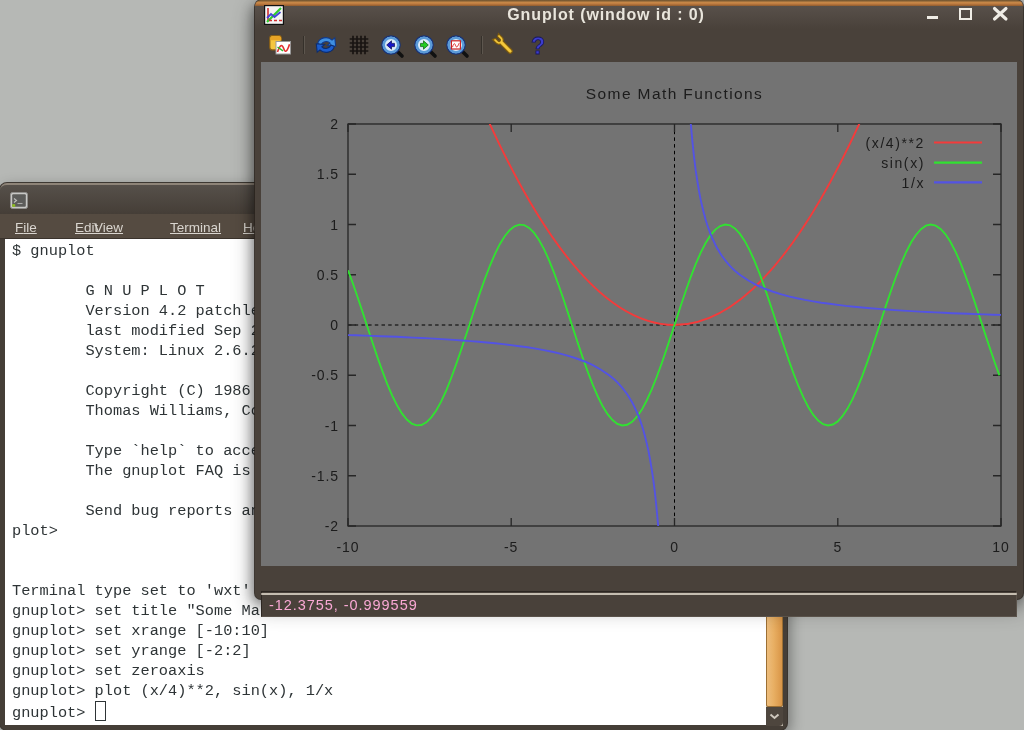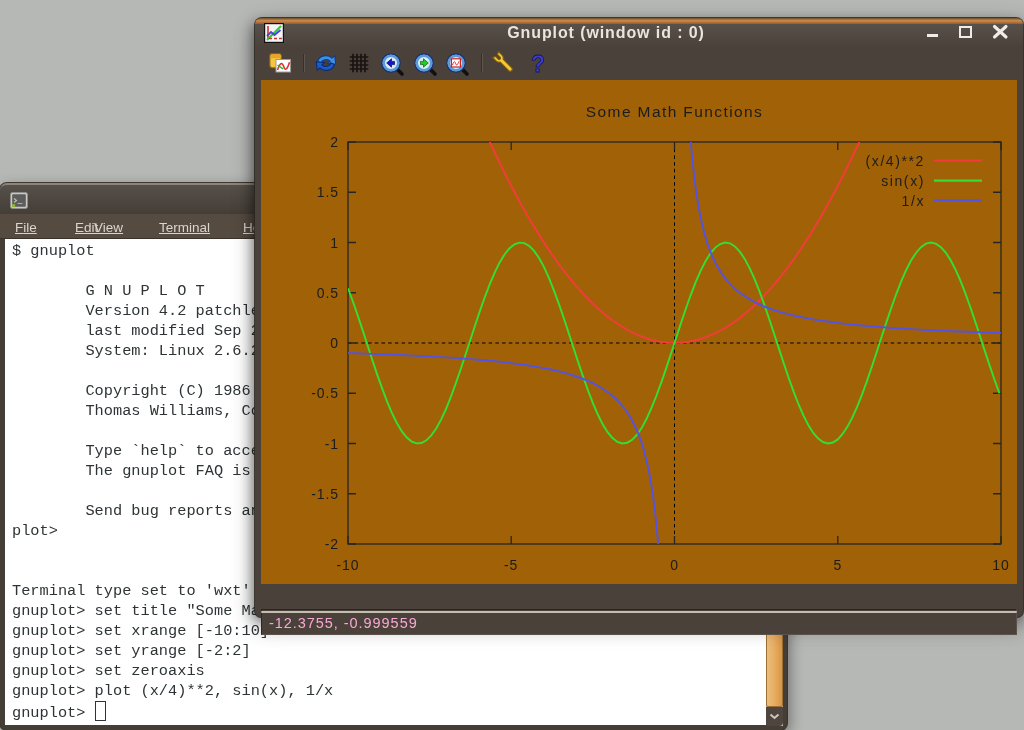--- a/index.html
+++ b/index.html
@@ -5,45 +5,45 @@
 #term .tb{position:absolute;left:0;top:0;width:100%;height:31px;border-radius:7px 7px 0 0;background:linear-gradient(#56504a,#453e37);border-top:2px solid #8e8478;box-sizing:border-box;}
 #term .mb{position:absolute;left:0;top:31px;width:100%;height:25px;background:#554b41;border-bottom:1px solid #3a332c;box-sizing:border-box;color:#d9d5cf;font-size:13.5px;}
 #term .mb span{position:absolute;top:6px;text-decoration:underline;}
 #term .mb u{text-decoration:underline;}
 #tcontent{position:absolute;left:5px;top:56px;width:761px;height:486px;background:#fff;color:#2e3436;font-family:"Liberation Mono",monospace;font-size:15.3px;line-height:20px;white-space:pre;overflow:hidden;padding:2px 0 0 7px;box-sizing:border-box;}
 #cur{display:inline-block;width:9.5px;height:17.5px;border:1.5px solid #2e3436;vertical-align:-3.5px;}
 #tscroll{position:absolute;right:4px;top:56px;width:17px;bottom:4px;background:#bcb4a8;}
 #tthumb{position:absolute;left:0;top:362px;width:17px;height:106px;border:1px solid #9c6f33;box-sizing:border-box;border-radius:2px;background:linear-gradient(90deg,#edbd7d,#e8af63 45%,#d99547);}
 #tsbtn{position:absolute;left:0;bottom:0;width:17px;height:19px;background:#4e463e;border-radius:0 0 4px 0;}
 #tsbtn svg{position:absolute;left:3px;top:6px;}
-#gp{position:absolute;left:255px;top:0;width:768px;height:599px;background:#49413a;border-radius:7px 7px 6px 6px;box-shadow:0 0 0 1px rgba(44,37,30,.85),0 8px 22px rgba(0,0,0,.45),-3px 4px 12px rgba(0,0,0,.3);margin-top:18px;}
+#gp{position:absolute;left:255px;top:0;width:768px;height:599px;background:#49413a;border-radius:7px 7px 6px 6px;box-shadow:0 0 0 1px rgba(44,37,30,.85),0 8px 22px rgba(0,0,0,.45),-3px 4px 12px rgba(0,0,0,.3);}
 #gp .strip{position:absolute;left:0;top:0;width:100%;height:6px;border-radius:7px 7px 0 0;background:linear-gradient(#68502f,#cd8b49 45%,#b0703a 75%,#8e5c2e);}
 #gp .ttl{position:absolute;left:0;top:6px;width:100%;height:23px;background:linear-gradient(#58504a,#49413a);}
 #gptitle{position:absolute;left:351px;top:6px;transform:translateX(-50%);color:#e9e5dc;font-weight:bold;font-size:16px;letter-spacing:0.9px;white-space:nowrap;}
 #gpmin{position:absolute;left:672px;top:16px;width:11px;height:3px;background:#efece5;}
 #gpmax{position:absolute;left:704px;top:8px;width:9px;height:8px;border:2px solid #efece5;}
-#gpcanvas{position:absolute;left:6px;top:62px;width:756px;height:504px;background:#a16207;}
+#gpcanvas{position:absolute;left:6px;top:62px;width:756px;height:504px;background:#737373;}
 #gpstatus{position:absolute;left:6px;top:591px;width:756px;height:26px;background:#49413a;border:1px solid #2c2621;border-color:#2c2621 #5a524a #5a524a #2c2621;box-sizing:border-box;color:#f9a8d4;font-size:14.5px;letter-spacing:0.95px;padding:5px 0 0 7px;}
 #gpline{position:absolute;left:6px;top:593px;width:756px;height:2px;background:#c5bdb0;border-radius:1px;}
 </style></head>
 <body>
 <div id="term">
  <div class="tb"></div>
  <svg width="18" height="17" style="position:absolute;left:10px;top:9px">
 <rect x="0.5" y="0.5" width="17" height="16" rx="2" fill="#c8c8c6" stroke="#8e8d8a"></rect>
 <rect x="2.2" y="2.2" width="13.6" height="12.6" rx="1" fill="#5c5c5a"></rect>
 <path d="M4 6.5 l2.5 2 l-2.5 2" stroke="#bdbdbb" stroke-width="1.2" fill="none"></path>
 <path d="M7.5 11.5 h5" stroke="#aaaaa8" stroke-width="1.1"></path>
 <rect x="2.2" y="12.2" width="3" height="2.6" fill="#90c020"></rect>
 </svg>
  <div class="mb">
       <span style="left:15px"><u>F</u>ile</span>
       <span style="left:75px"><u>E</u>dit</span>
       <span style="left:94px"><u>V</u>iew</span>
-      <span style="left:159px"><u>T</u>erminal</span>
+      <span style="left:170px"><u>T</u>erminal</span>
       <span style="left:243px"><u>H</u>elp</span>
     </div>
  <div id="tcontent">$ gnuplot
 
         G N U P L O T
         Version 4.2 patchlevel 2
         last modified Sep 2008
         System: Linux 2.6.24-19-generic
 
         Copyright (C) 1986 - 1993, 1998, 2004

